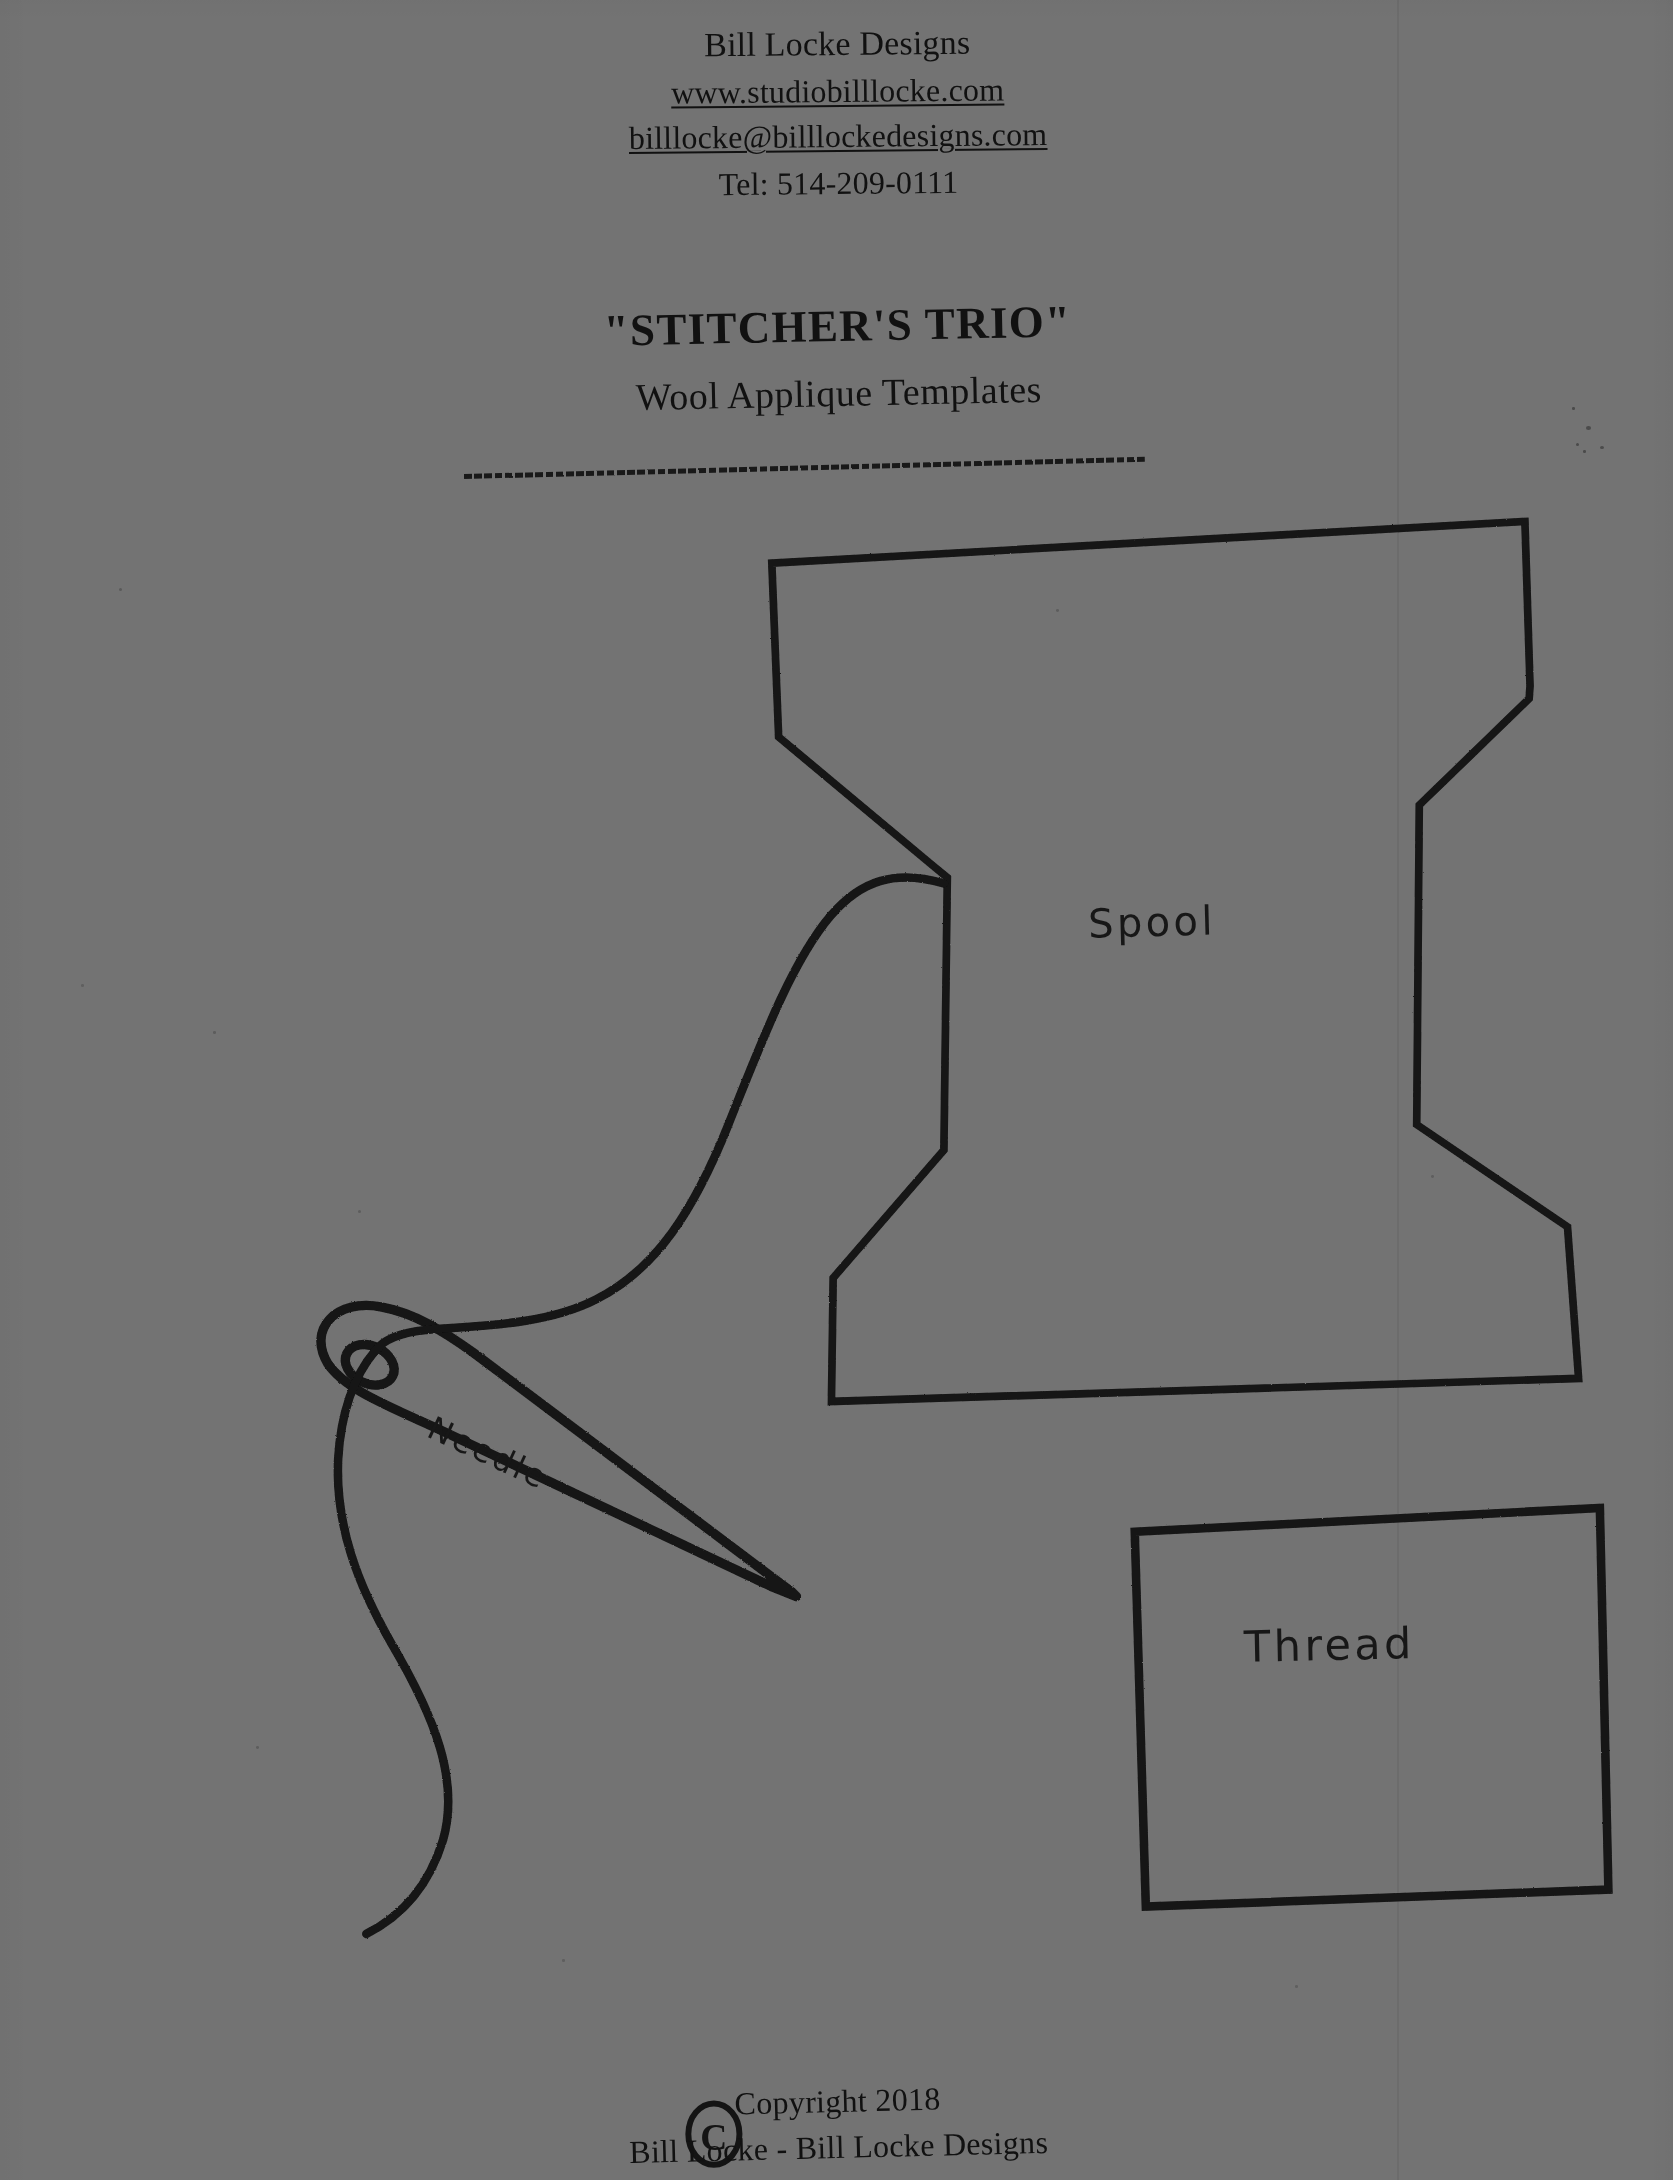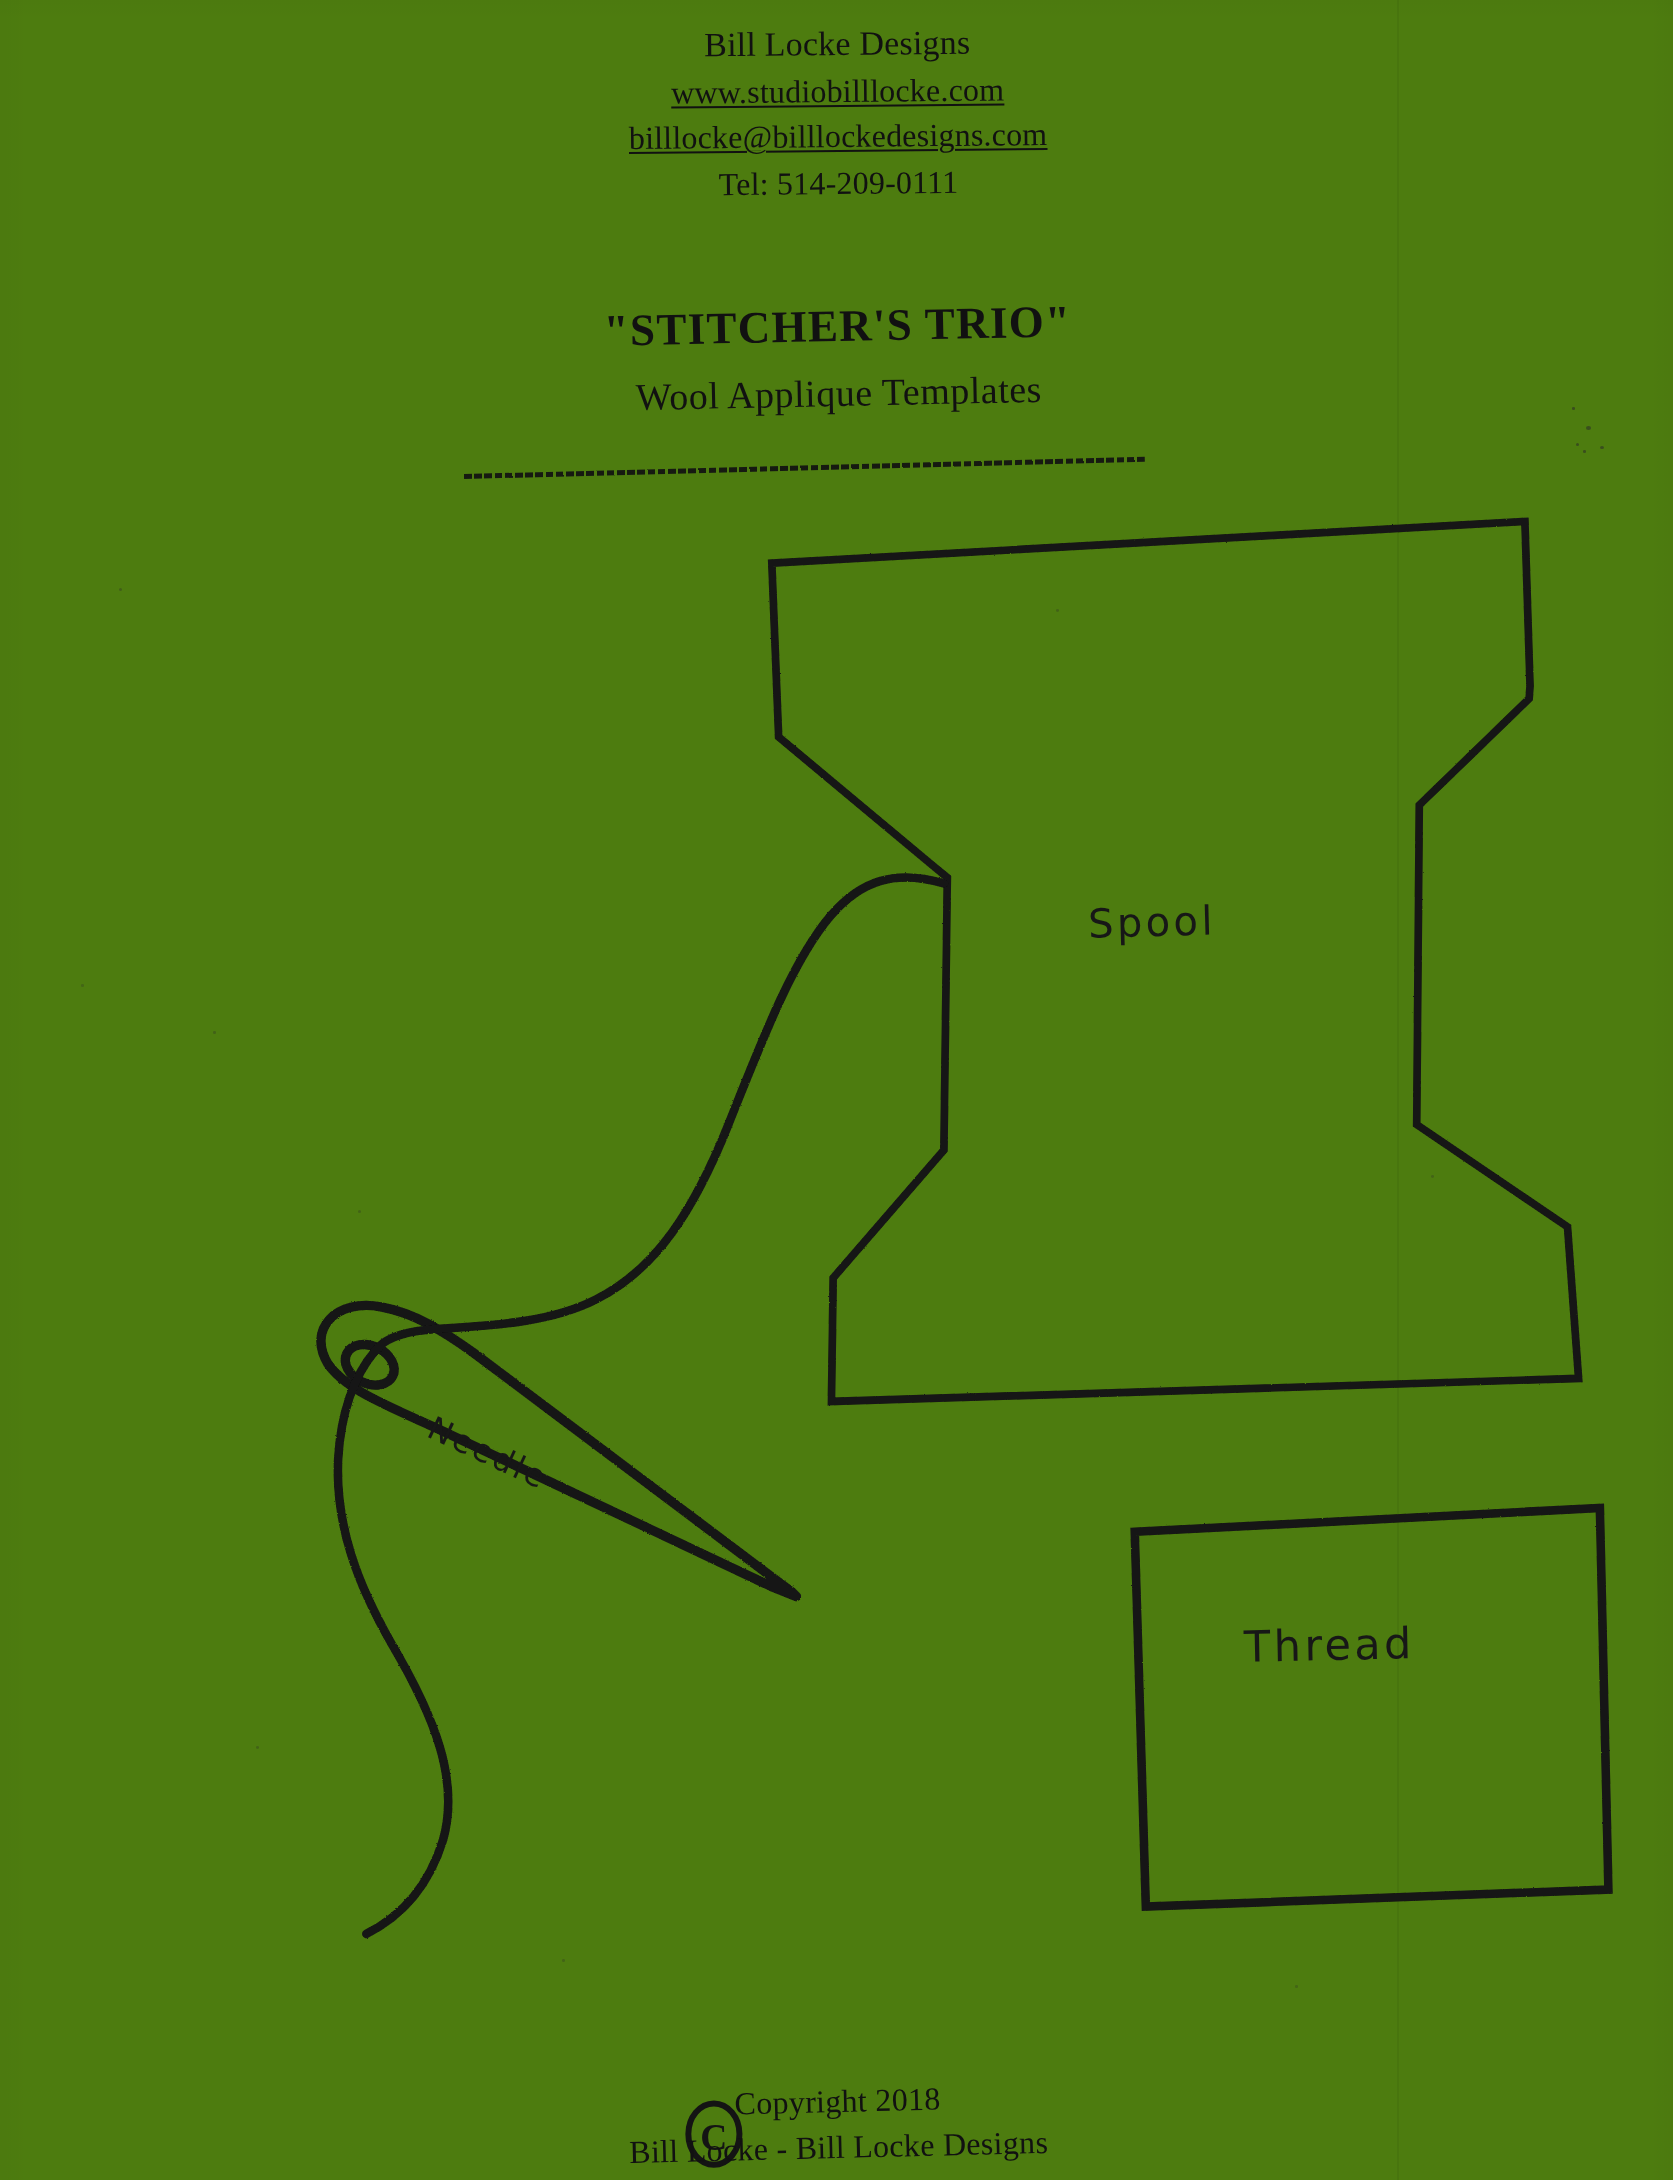--- a/index.html
+++ b/index.html
@@ -5,21 +5,21 @@
 <style>
   html, body {
     margin: 0;
     padding: 0;
     background: #8a8a8a;
   }
   #page {
     position: relative;
     width: 1674px;
     height: 2181px;
-    background: #4d7c0f;
+    background: #737373;
     overflow: hidden;
     font-family: "Liberation Serif", serif;
     color: #111111;
   }
   
   .scan-tint {
     position: absolute;
     inset: 0;
     background:
       linear-gradient(to right, rgba(0,0,0,0.020) 0px, rgba(0,0,0,0) 29px),

